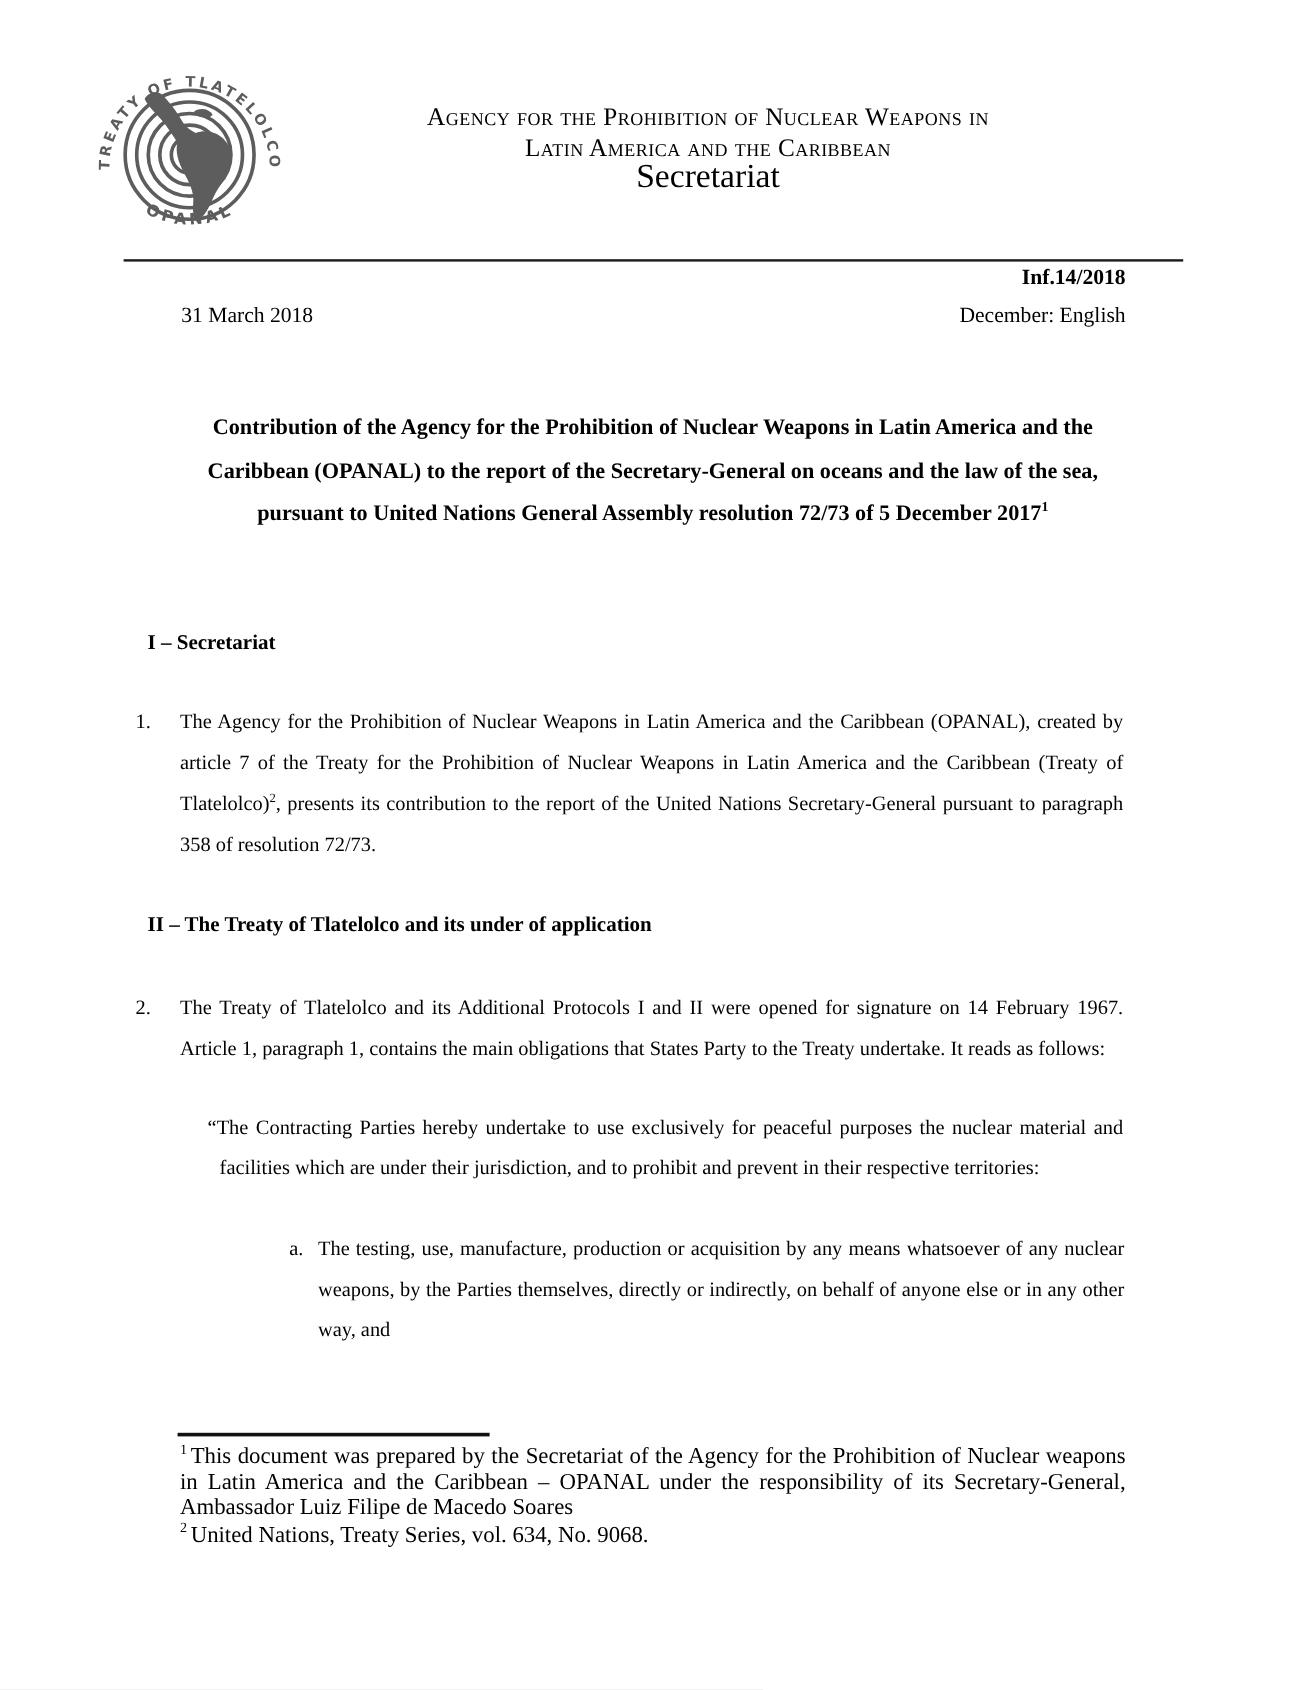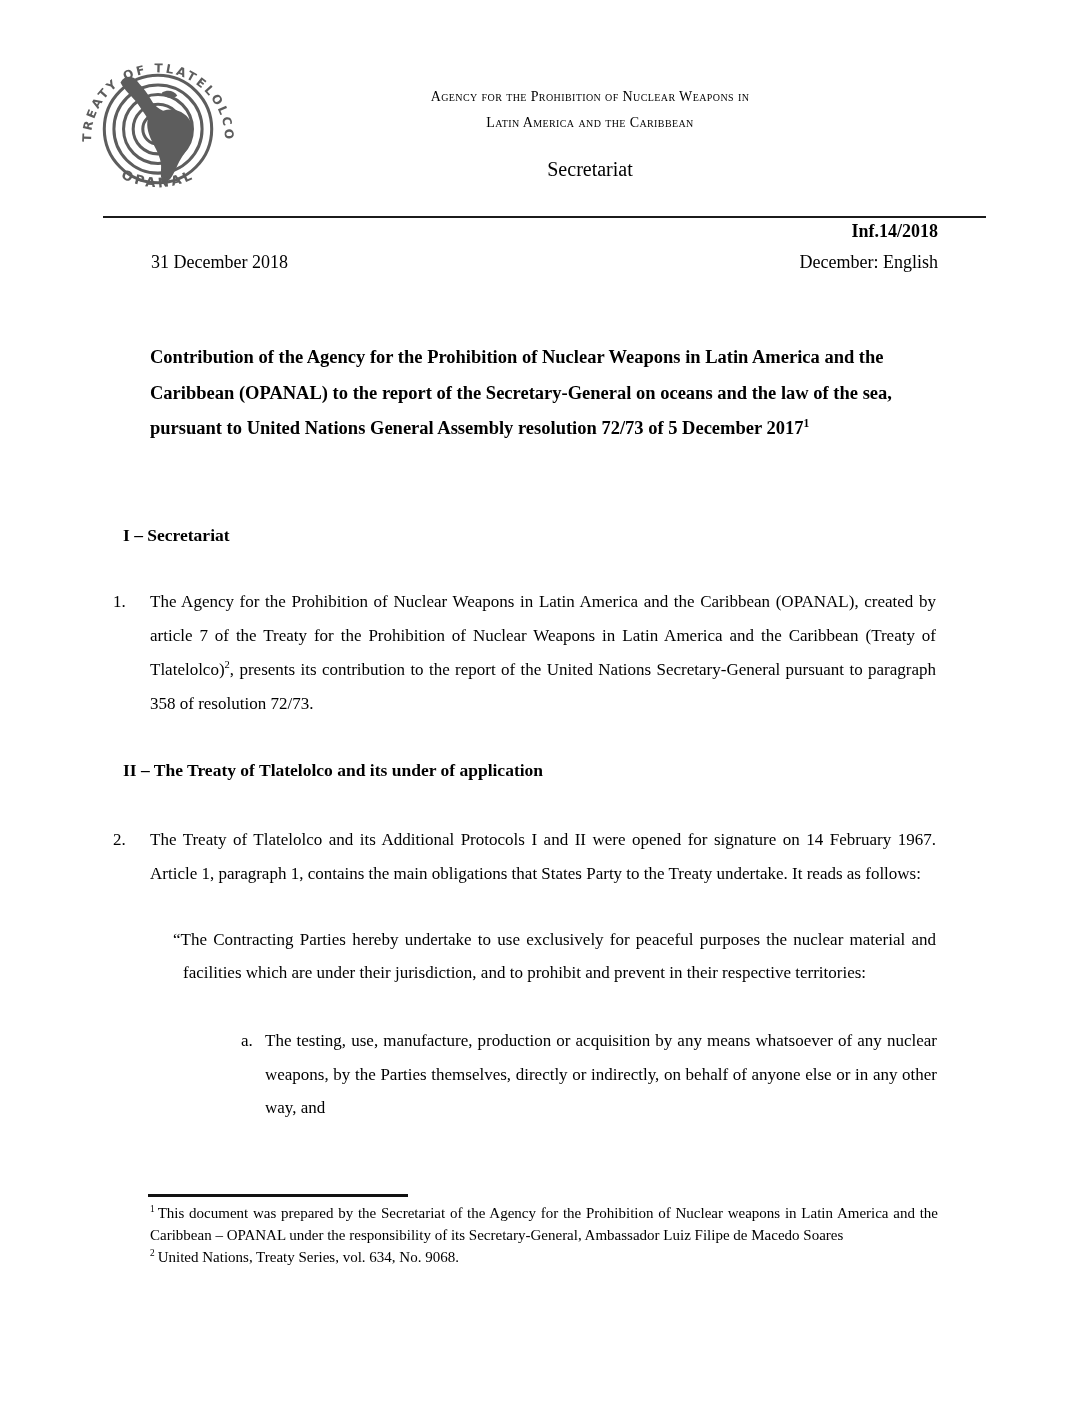--- a/index.html
+++ b/index.html
@@ -15,40 +15,40 @@
 
   
   .logo { position:absolute; left:82px; top:50px; width:152px; height:152px; }
 
   .org-block {
     position:absolute; left:240px; top:84px; width:700px;
     text-align:center;
   }
   .org-line {
     font-variant:small-caps;
-    font-size:14px; line-height:26px; letter-spacing:0.4px;
+    font-size:21px; line-height:26px; letter-spacing:0.4px;
   }
-  .secretariat { margin-top:21px; font-size:20px; line-height:24px; }
+  .secretariat { font-size:28px; line-height:24px; }
 
   .top-rule {
     position:absolute; top:216px; left:103px; width:883px;
     border-top:2px solid #1b1b1b; height:0;
   }
 
   .doc-number {
     position:absolute; top:221px; right:150px;
     font-weight:bold; font-size:18px;
   }
   .doc-date { position:absolute; top:252px; left:151px; font-size:18px; }
   .doc-original { position:absolute; top:252px; right:150px; font-size:18px; }
 
   
   .doc-title {
     position:absolute; top:340px; left:150px; width:788px;
-    text-align:left; font-weight:bold; font-size:18.5px; line-height:35.5px;
+    text-align:center; font-weight:bold; font-size:18.5px; line-height:35.5px;
   }
 
   
   .heading {
     position:absolute; left:123px;
     font-weight:bold; font-size:17.5px; line-height:22px;
   }
   .h-intro { top:524px; }
   .h-treaty { top:759px; }
 
@@ -74,21 +74,21 @@
 
   sup { font-size:0.62em; line-height:0; }
 
   
   .fn-rule {
     position:absolute; top:1194px; left:148px; width:260px;
     border-top:3px solid #111111; height:0;
   }
   .footnotes {
     position:absolute; top:1203px; left:150px; width:788px;
-    font-size:15px; line-height:21.5px; text-align:justify;
+    font-size:19px; line-height:21.5px; text-align:justify;
   }
   .footnote { margin:0 0 1px 0; }
   .footnote sup { margin-right:3px; }
 </style>
 </head>
 <body>
 
 <div class="page">
 
   <div class="logo">
@@ -125,21 +125,21 @@
 
   <div class="org-block">
     <div class="org-line">Agency for the Prohibition of Nuclear Weapons in</div>
     <div class="org-line">Latin America and the Caribbean</div>
     <div class="secretariat">Secretariat</div>
   </div>
 
   <div class="top-rule"></div>
 
   <div class="doc-number">Inf.14/2018</div>
-  <div class="doc-date">31 December 2018</div>
+  <div class="doc-date">31 March 2018</div>
   <div class="doc-original">December: English</div>
 
   <div class="doc-title">
     <span>Contribution of the Agency for the Prohibition of Nuclear Weapons in Latin America and the Caribbean (OPANAL) to the report of the Secretary-General on oceans and the law of the sea, pursuant to United Nations General Assembly resolution 72/73 of 5 December 2017</span><sup>1</sup>
   </div>
 
   <div class="heading h-intro">I – Secretariat</div>
 
   <div class="para p1">
     <span class="num">1.</span><span>The Agency for the Prohibition of Nuclear Weapons in Latin America and the Caribbean (OPANAL), created by article 7 of the Treaty for the Prohibition of Nuclear Weapons in Latin America and the Caribbean (Treaty of Tlatelolco)</span><sup>2</sup><span>, presents its contribution to the report of the United Nations Secretary-General pursuant to paragraph 358 of resolution 72/73.</span>

